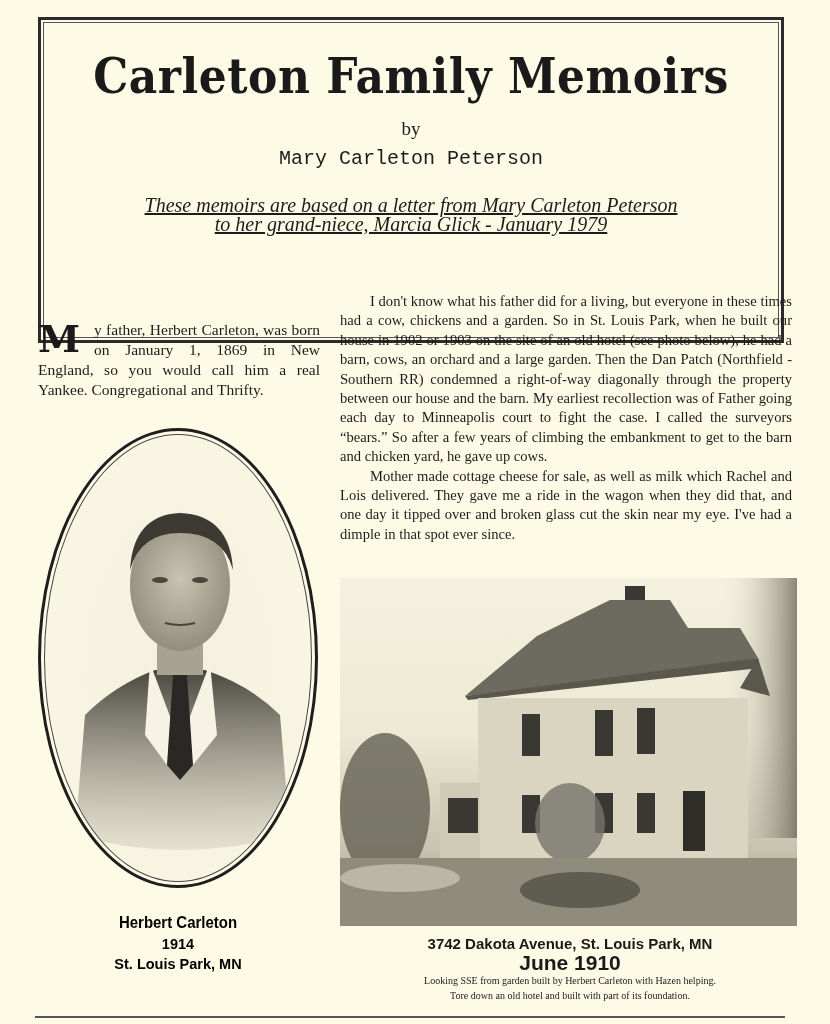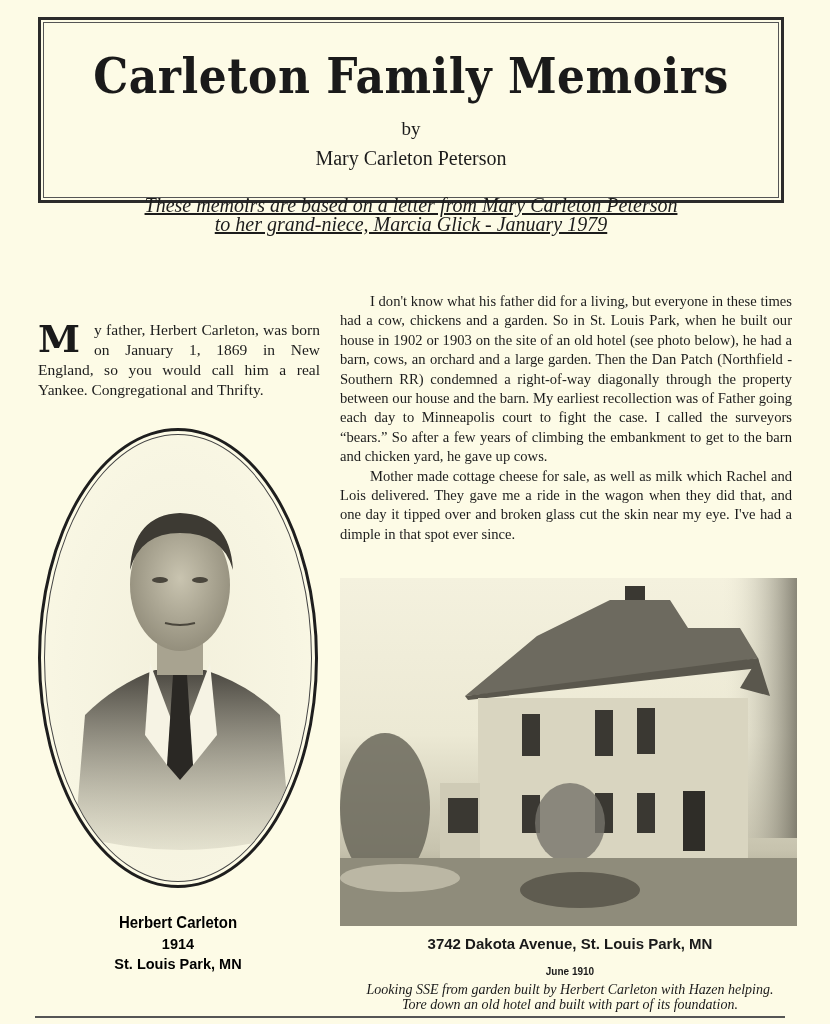--- a/index.html
+++ b/index.html
@@ -13,21 +13,21 @@
       position: relative;
       overflow: hidden;
       font-family: "Liberation Serif", serif;
       color: #1c1c1c;
     }
     .title-box {
       position: absolute;
       left: 38px;
       top: 17px;
       width: 746px;
-      height: 186px;
+      height: 326px;
       box-sizing: border-box;
       border: 3px solid #2b2b2b;
       background: #fdfbe6;
     }
     .title-box-inner {
       position: absolute;
       left: 2px; top: 2px; right: 2px; bottom: 2px;
       border: 1px solid #555;
     }
     .main-title {
@@ -49,20 +49,21 @@
       width: 100%;
       text-align: center;
       font-size: 19px;
     }
     .author {
       position: absolute;
       top: 127px;
       width: 100%;
       text-align: center;
       font-size: 20px;
+      font-family: Liberation Mono, monospace;
     }
     .subtitle {
       position: absolute;
       top: 176px;
       width: 100%;
       text-align: center;
       font-style: italic;
       font-size: 20px;
       line-height: 19px;
       text-decoration: underline;
@@ -164,27 +165,25 @@
     }
     .caption-right .addr {
       font-family: "Liberation Sans", sans-serif;
       font-weight: bold;
       font-size: 15px;
       line-height: 19px;
     }
     .caption-right .date {
       font-family: "Liberation Sans", sans-serif;
       font-weight: bold;
+      font-size: 21px;
+      line-height: 20px;
+    }
+    .caption-right .note {
       font-size: 10px;
-      line-height: 20px;
-      margin-top: 9px;
-    }
-    .caption-right .note {
-      font-style: italic;
-      font-size: 14px;
       line-height: 15px;
     }
 
     .bottom-rule {
       position: absolute;
       left: 35px;
       top: 1016px;
       width: 750px;
       height: 2px;
       background: #555;

